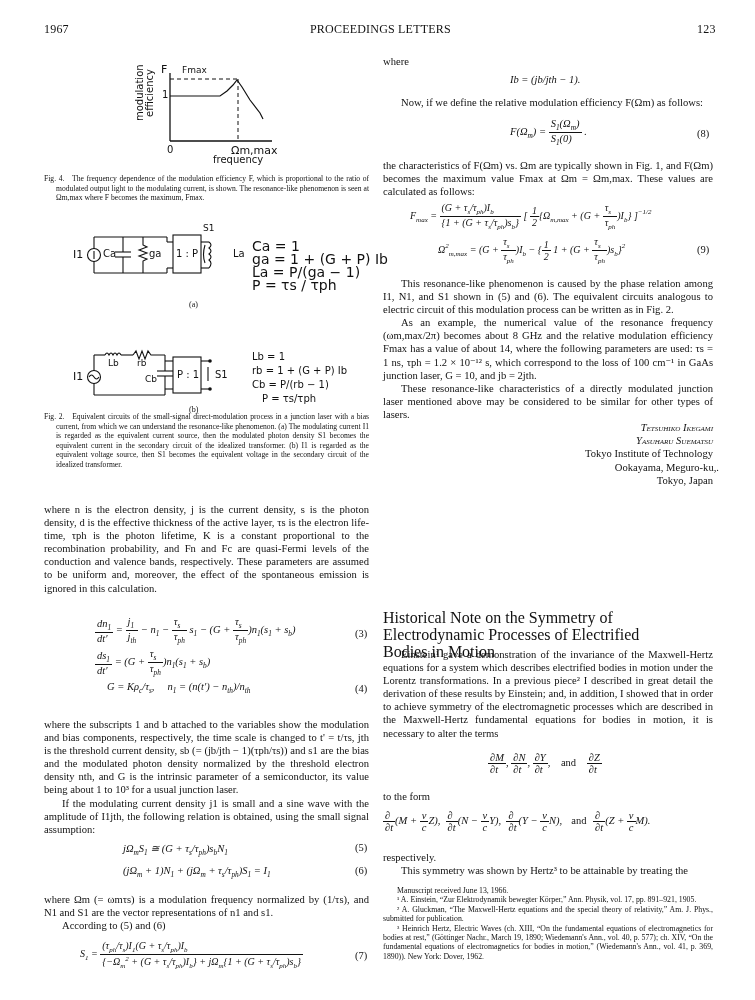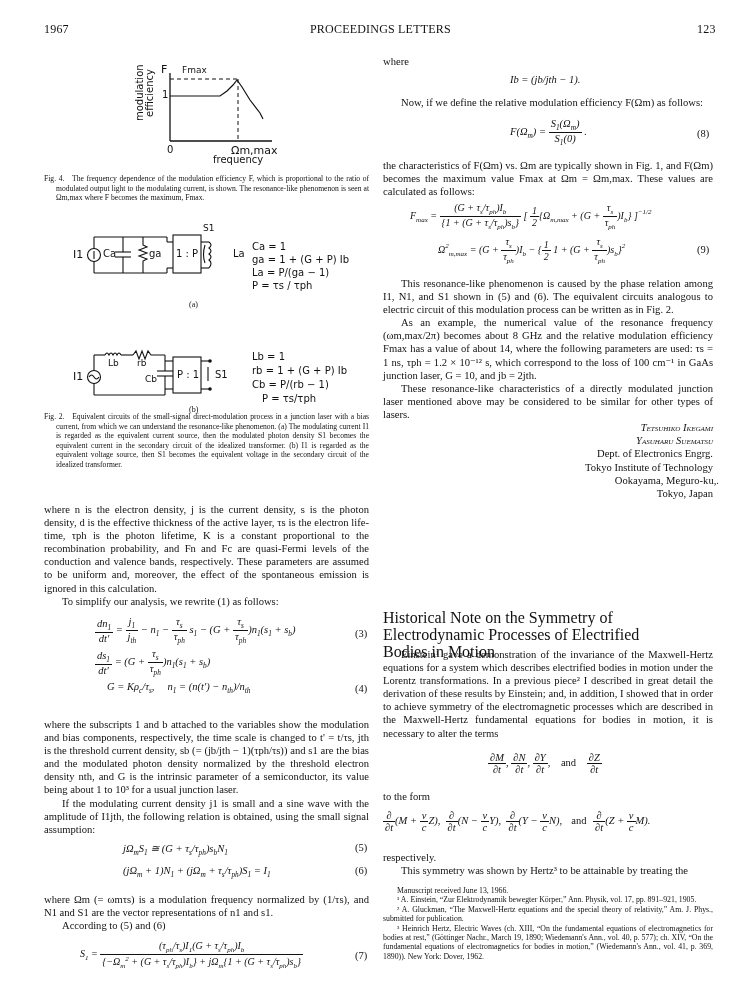--- a/index.html
+++ b/index.html
@@ -7,21 +7,21 @@
          font-family:"Liberation Serif","DejaVu Serif",serif; color:#111; }
   .abs { position:absolute; }
   .hdr { top:22px; font-size:12px; letter-spacing:0.2px; }
   .col { position:absolute; font-size:10.6px; line-height:13.1px; text-align:justify; }
   .col p { margin:0; }
   .ind { text-indent:18px; }
   .cap { font-size:7.6px; line-height:9.6px; text-align:justify; }
   .cap .hang { padding-left:12px; text-indent:-12px; display:block; }
   .eq { position:absolute; font-size:10.5px; font-style:italic; white-space:nowrap; }
   .eqn { position:absolute; font-size:10.5px; }
-  .frac { display:inline-block; vertical-align:middle; text-align:center; }
+  .frac { display:inline-block; vertical-align:middle; }
   .frac .n { display:block; border-bottom:0.8px solid #111; padding:0 2px; }
   .frac .d { display:block; padding:0 2px; }
   .sans { font-family:"DejaVu Sans","Liberation Sans",sans-serif; }
   .title2 { font-weight:normal; font-size:16px; line-height:17px; }
   .sig { text-align:right; font-size:10.6px; line-height:13.2px; }
   .sc { font-variant:small-caps;font-style:italic; }
   .fn { font-size:7.8px; line-height:9.4px; text-align:justify; }
   sub, sup { font-size:70%; }
 </style>
 </head>
@@ -80,21 +80,21 @@
       <path d="M130,20 q-3,10 0,18"></path>
     </g>
   </svg>
   <div class="abs sans" style="left:-2px;top:23px;font-size:11px;">I1</div>
   <div class="abs sans" style="left:28px;top:23px;font-size:10px;">Ca</div>
   <div class="abs sans" style="left:74px;top:23px;font-size:10px;">ga</div>
   <div class="abs sans" style="left:101px;top:23px;font-size:10px;">1 : P</div>
   <div class="abs sans" style="left:128px;top:-2px;font-size:9px;">S1</div>
   <div class="abs sans" style="left:158px;top:23px;font-size:10px;">La</div>
 </div>
-<div class="abs sans" style="left:252px;top:240px;font-size:10px;line-height:13px;">
+<div class="abs sans" style="left:252px;top:240px;font-size:14px;line-height:13px;">
   <div>Ca = 1</div>
   <div>ga = 1 + (G + P) Ib</div>
   <div>La = P/(ga − 1)</div>
   <div>P = τs / τph</div>
 </div>
 <div class="abs" style="left:189px;top:300px;font-size:8px;">(a)</div>
 
 <div class="abs" style="left:75px;top:347px;width:160px;height:60px;">
   <svg width="160" height="60" viewBox="0 0 160 60">
     <g stroke="#111" stroke-width="1.1" fill="none">
@@ -134,21 +134,20 @@
   <div>Cb = P/(rb − 1)</div>
   <div style="padding-left:10px;">P = τs/τph</div>
 </div>
 <div class="abs" style="left:189px;top:405px;font-size:8px;">(b)</div>
 <div class="abs cap" style="left:44px;top:412px;width:325px;">
   <span class="hang"><span>Fig. 2.</span>&nbsp;&nbsp; <span>Equivalent circuits of the small-signal direct-modulation process in a junction laser with a bias current, from which we can understand the resonance-like phenomenon. (a) The modulating current I1 is regarded as the equivalent current source, then the modulated photon density S1 becomes the equivalent current in the secondary circuit of the idealized transformer. (b) I1 is regarded as the equivalent voltage source, then S1 becomes the equivalent voltage in the secondary circuit of the idealized transformer.</span></span>
 </div>
 
 <div class="col" style="left:44px;top:503px;width:325px;">
   <p>where n is the electron density, j is the current density, s is the photon density, d is the effective thickness of the active layer, τs is the electron life-time, τph is the photon lifetime, K is a constant proportional to the recombination probability, and Fn and Fc are quasi-Fermi levels of the conduction and valence bands, respectively. These parameters are assumed to be uniform and, moreover, the effect of the spontaneous emission is ignored in this calculation.</p>
-  <p class="ind">To simplify our analysis, we rewrite (1) as follows:</p>
 </div>
 
 <div class="eq" style="left:95px;top:616px;">
   <span class="frac"><span class="n">dn<sub>1</sub></span><span class="d">dt′</span></span>
   = <span class="frac"><span class="n">j<sub>1</sub></span><span class="d">j<sub>th</sub></span></span>
   − n<sub>1</sub> − <span class="frac"><span class="n">τ<sub>s</sub></span><span class="d">τ<sub>ph</sub></span></span> s<sub>1</sub>
   − (G + <span class="frac"><span class="n">τ<sub>s</sub></span><span class="d">τ<sub>ph</sub></span></span>)n<sub>1</sub>(s<sub>1</sub> + s<sub>b</sub>)
 </div>
 <div class="eqn" style="left:355px;top:628px;">(3)</div>
 <div class="eq" style="left:95px;top:648px;">
@@ -207,21 +206,20 @@
 
 <div class="col" style="left:383px;top:277px;width:330px;">
   <p class="ind">This resonance-like phenomenon is caused by the phase relation among I1, N1, and S1 shown in (5) and (6). The equivalent circuits analogous to electric circuit of this modulation process can be written as in Fig. 2.</p>
   <p class="ind">As an example, the numerical value of the resonance frequency (ωm,max/2π) becomes about 8 GHz and the relative modulation efficiency Fmax has a value of about 14, where the following parameters are used: τs = 1 ns, τph = 1.2 × 10⁻¹² s, which correspond to the loss of 100 cm⁻¹ in GaAs junction laser, G = 10, and jb = 2jth.</p>
   <p class="ind">These resonance-like characteristics of a directly modulated junction laser mentioned above may be considered to be similar for other types of lasers.</p>
 </div>
 
 <div class="abs sig" style="left:383px;top:421px;width:330px;">
   <div class="sc">Tetsuhiko Ikegami</div>
   <div class="sc">Yasuharu Suematsu</div>
-  <div>Dept. of Electronics Engrg.</div>
   <div>Tokyo Institute of Technology</div>
   <div style="margin-right:-6px;">Ookayama, Meguro-ku,.</div>
   <div>Tokyo, Japan</div>
 </div>
 
 <div class="abs title2" style="left:383px;top:609px;width:300px;">Historical Note on the Symmetry of Electrodynamic Processes of Electrified Bodies in Motion</div>
 <div class="col ind" style="left:383px;top:648px;width:330px;">Einstein¹ gave a demonstration of the invariance of the Maxwell-Hertz equations for a system which describes electrified bodies in motion under the Lorentz transformations. In a previous piece² I described in great detail the derivation of these results by Einstein; and, in addition, I showed that in order to achieve symmetry of the electromagnetic processes which are described in the Maxwell-Hertz fundamental equations for bodies in motion, it is necessary to alter the terms</div>
 
 <div class="eq" style="left:488px;top:752px;">
   <span class="frac"><span class="n">∂M</span><span class="d">∂t</span></span>,

